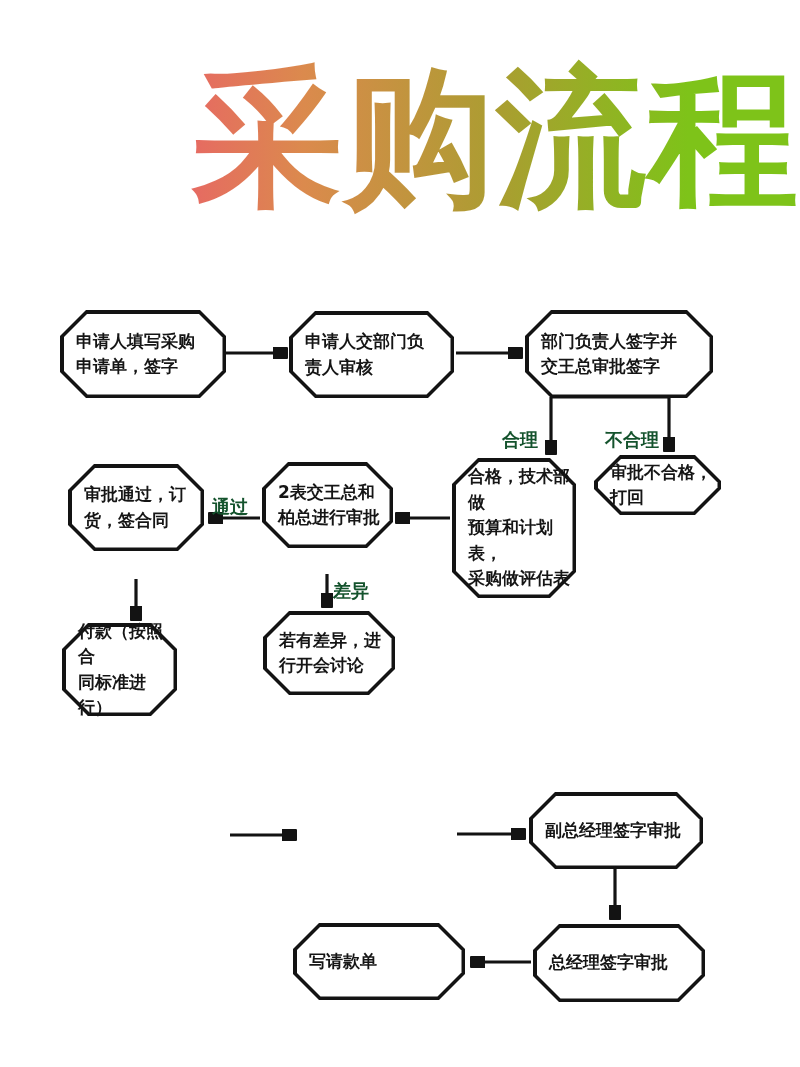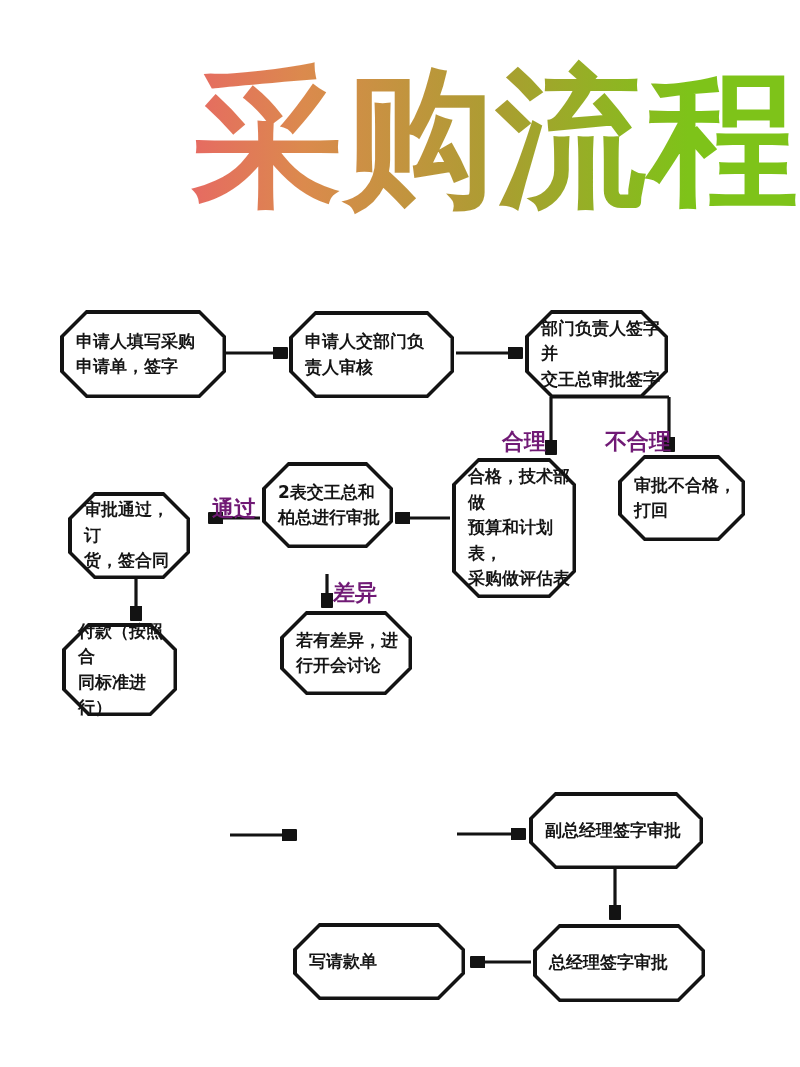--- a/index.html
+++ b/index.html
@@ -39,21 +39,21 @@
     position:absolute;inset:0;
     display:flex;align-items:center;
     padding:0 6px 0 16px;
     font-size:17px;font-weight:bold;line-height:1.5;color:#151515;
     white-space:pre-line;
   }
 
   
   .edge-label{
     position:absolute;
-    font-size:22px;font-weight:bold;color:#701a75;line-height:1.1;
+    font-size:18px;font-weight:bold;color:#14532d;line-height:1.1;
     white-space:nowrap;
   }
 
   
   .wires{position:absolute;left:0;top:0;pointer-events:none;}
   .wires path{stroke:#131313;stroke-width:3.2;fill:none;}
 </style>
 </head>
 <body>
 
@@ -89,31 +89,31 @@
 申请单，签字</div>
   </div>
 
   <div class="node" style="left:289px;top:311px;width:165px;height:87px">
     <div class="oct"></div>
     <div class="oct-in"></div>
     <div class="node-label">申请人交部门负
 责人审核</div>
   </div>
 
-  <div class="node" style="left:525px;top:310px;width:143px;height:88px">
+  <div class="node" style="left:525px;top:310px;width:188px;height:88px">
     <div class="oct"></div>
     <div class="oct-in"></div>
     <div class="node-label">部门负责人签字并
 交王总审批签字</div>
   </div>
 
   <span class="edge-label" style="left:502px;top:430px">合理</span>
   <span class="edge-label" style="left:605px;top:430px">不合理</span>
 
-  <div class="node" style="left:618px;top:455px;width:127px;height:86px">
+  <div class="node" style="left:594px;top:455px;width:127px;height:60px">
     <div class="oct"></div>
     <div class="oct-in"></div>
     <div class="node-label">审批不合格，
 打回</div>
   </div>
 
   <div class="node" style="left:452px;top:458px;width:124px;height:140px">
     <div class="oct"></div>
     <div class="oct-in"></div>
     <div class="node-label">合格，技术部做
@@ -123,37 +123,37 @@
 
   <div class="node" style="left:262px;top:462px;width:131px;height:86px">
     <div class="oct"></div>
     <div class="oct-in"></div>
     <div class="node-label">2表交王总和
 柏总进行审批</div>
   </div>
 
   <span class="edge-label" style="left:212px;top:497px">通过</span>
 
-  <div class="node" style="left:68px;top:492px;width:122px;height:87px">
+  <div class="node" style="left:68px;top:464px;width:136px;height:87px">
     <div class="oct"></div>
     <div class="oct-in"></div>
     <div class="node-label">审批通过，订
 货，签合同</div>
   </div>
 
   <span class="edge-label" style="left:333px;top:581px">差异</span>
 
   <div class="node" style="left:62px;top:623px;width:115px;height:93px">
     <div class="oct"></div>
     <div class="oct-in"></div>
     <div class="node-label">付款（按照合
 同标准进行）</div>
   </div>
 
-  <div class="node" style="left:280px;top:611px;width:132px;height:84px">
+  <div class="node" style="left:263px;top:611px;width:132px;height:84px">
     <div class="oct"></div>
     <div class="oct-in"></div>
     <div class="node-label">若有差异，进
 行开会讨论</div>
   </div>
 
 
 
   <div class="node" style="left:529px;top:792px;width:174px;height:77px">
     <div class="oct"></div>

